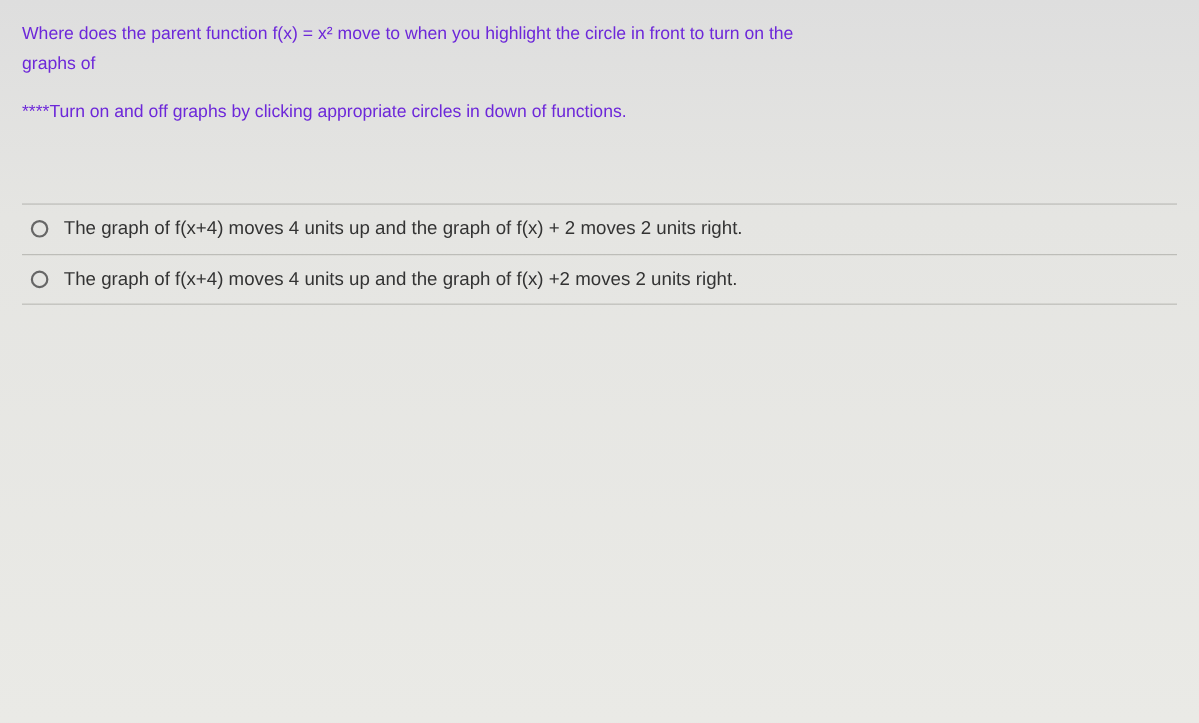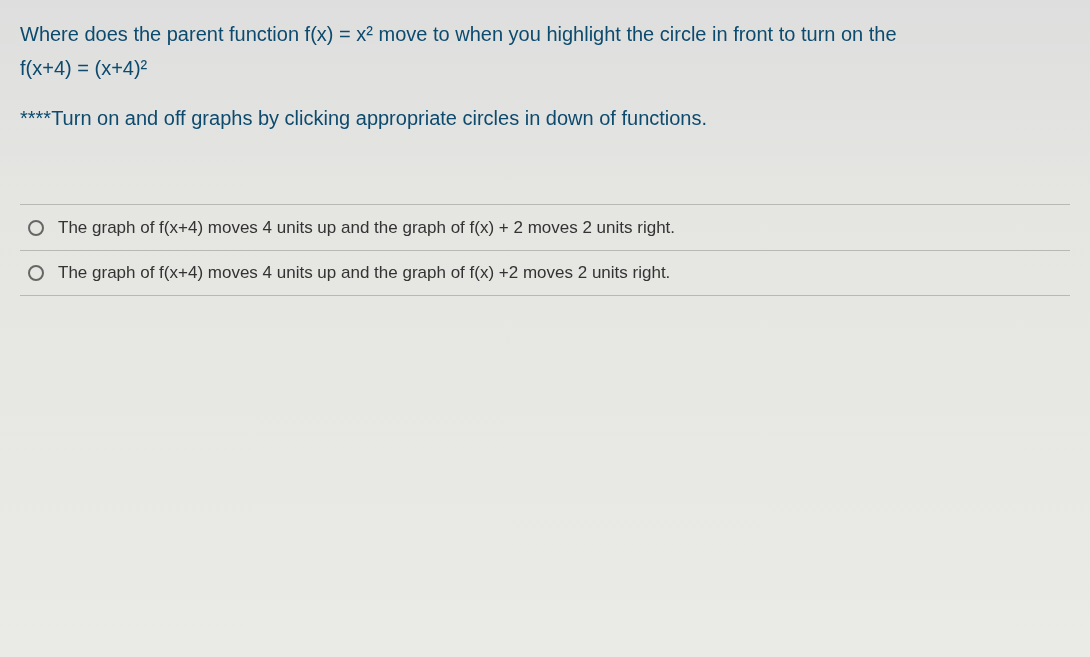--- a/index.html
+++ b/index.html
@@ -14,24 +14,24 @@
       width: 1090px;
       height: 657px;
       padding: 18px 20px;
       color: #2a2a2a;
       overflow: hidden;
     }
     .question-area {
       margin-bottom: 70px;
     }
     .line {
-      font-size: 20px;
+      font-size: 16px;
       line-height: 1.6;
       margin-bottom: 10px;
-      color: #0c4a6e;
+      color: #6d28d9;
     }
     .line.first {
       margin-bottom: 2px;
     }
     .line.gap-below {
       margin-bottom: 18px;
     }
     .answers {
       display: flex;
       flex-direction: column;
@@ -59,21 +59,21 @@
     .answer-text {
       font-size: 17px;
       color: #333;
     }
   </style>
 </head>
 <body>
 
 <div class="question-area">
   <div class="line first">Where does the parent function f(x) = x²  move to when you highlight the circle in front to turn on the</div>
-  <div class="line gap-below">f(x+4) = (x+4)²</div>
+  <div class="line gap-below">graphs of</div>
   <div class="line gap-below">****Turn on and off graphs by clicking appropriate circles in down of functions.</div>
 </div>
 
 <div class="answers">
   <div class="answer-row">
     <span class="radio"></span>
     <span class="answer-text">The graph of f(x+4) moves 4 units up and the graph of f(x) + 2 moves 2 units right.</span>
   </div>
   <div class="answer-row">
     <span class="radio"></span>

